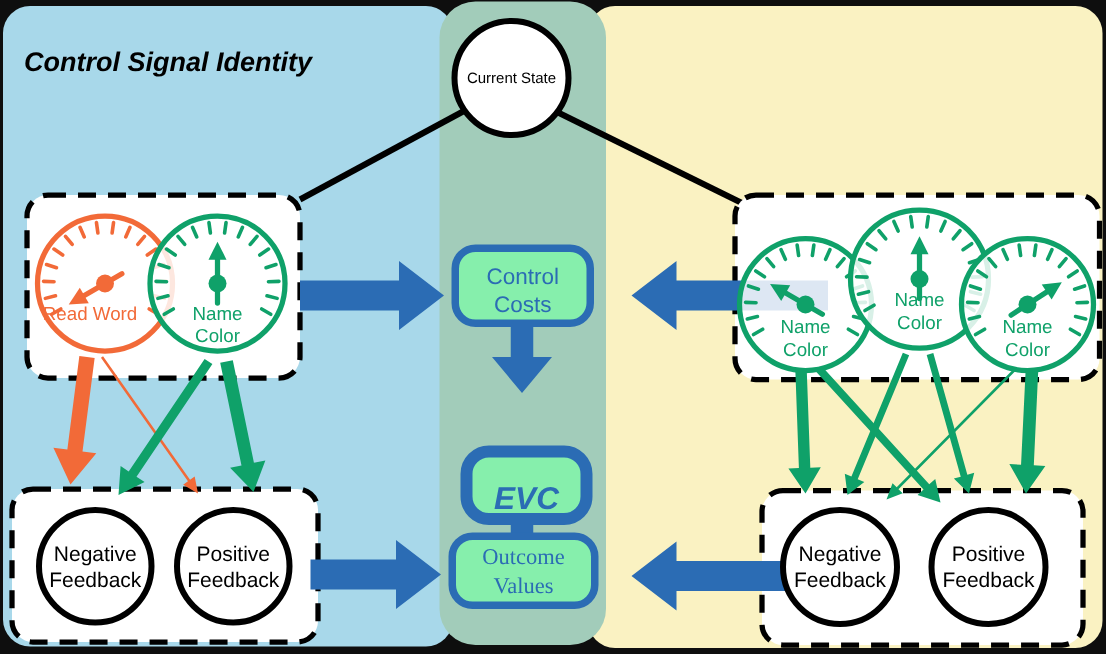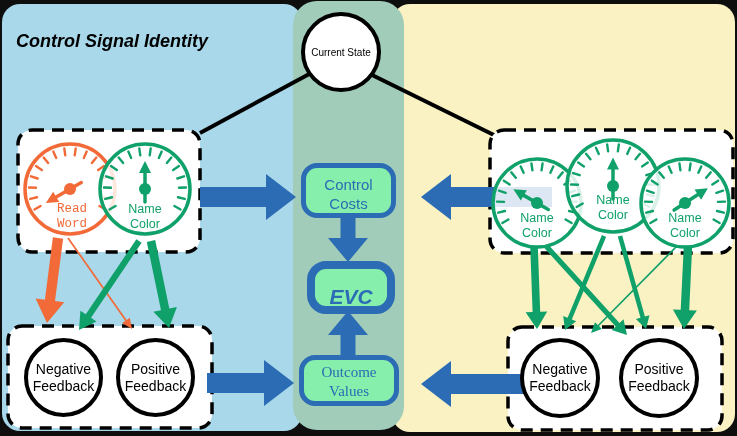--- a/index.html
+++ b/index.html
@@ -25,21 +25,21 @@
   #fb-pos-r{left:619px;top:338px;width:80px;height:80px;}
   .blue-box{position:absolute;z-index:2;background:#86efac;box-sizing:border-box;
             display:flex;align-items:flex-end;justify-content:center;text-align:center;
             font-size:15px;line-height:19px;border-radius:16px;}
   #n-costs{left:301px;top:163px;width:95px;height:55px;border-width:5px;border-style:solid;}
   #n-evc{left:307px;top:261px;width:88px;height:53px;border-width:8px;border-style:solid;
          border-radius:19px;font-size:21px;font-weight:bold;font-style:italic;}
   #n-outcome{left:299px;top:355px;width:100px;height:51px;border-width:5px;border-style:solid;}
   .gauge-label{position:absolute;z-index:2;width:64px;text-align:center;
                font-size:12.5px;line-height:14.5px;}
-  #gl-0{left:40px;top:202px;font-family:Liberation Mono, monospace;}
+  #gl-0{left:28px;top:202px;}
   #gl-1{left:113px;top:202px;}
   #gl-2{left:505px;top:211px;}
   #gl-3{left:581px;top:193px;}
   #gl-4{left:653px;top:211px;}
 </style>
 </head>
 <body>
 
 <div class="canvas">
   <div class="panel" id="p-identity" style="background: rgb(168, 216, 234);"></div>
@@ -183,21 +183,21 @@
 
   <div class="heading" id="h-identity">Control Signal Identity</div>
 
   <div class="circle-node" id="n-current">
     <span>Current State</span>
   </div>
 
   <div class="blue-box" id="n-costs" style="border-color: rgb(43, 108, 180); color: rgb(43, 108, 180);">
     <span>Control Costs</span>
   </div>
-  <div class="blue-box" id="n-evc" style="border-color: rgb(43, 108, 180); color: rgb(43, 108, 180);">
+  <div class="blue-box" id="n-evc" style="border-color: rgb(43, 108, 180); color: rgb(43, 108, 180); margin-top: 36px;">
     <span>EVC</span>
   </div>
   <div class="blue-box" id="n-outcome" style="border-color: rgb(43, 108, 180); color: rgb(43, 108, 180); font-family: Liberation Serif, serif;">
     <span>Outcome Values</span>
   </div>
 
   <div class="circle-node fb" id="fb-neg-l">
     <span>Negative Feedback</span>
   </div>
   <div class="circle-node fb" id="fb-pos-l">

